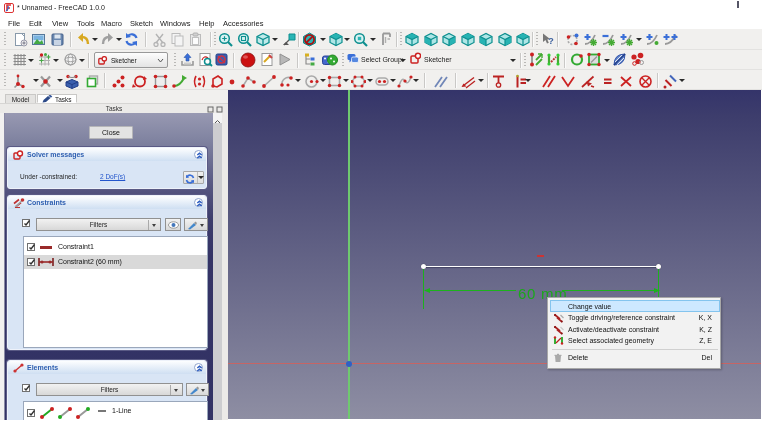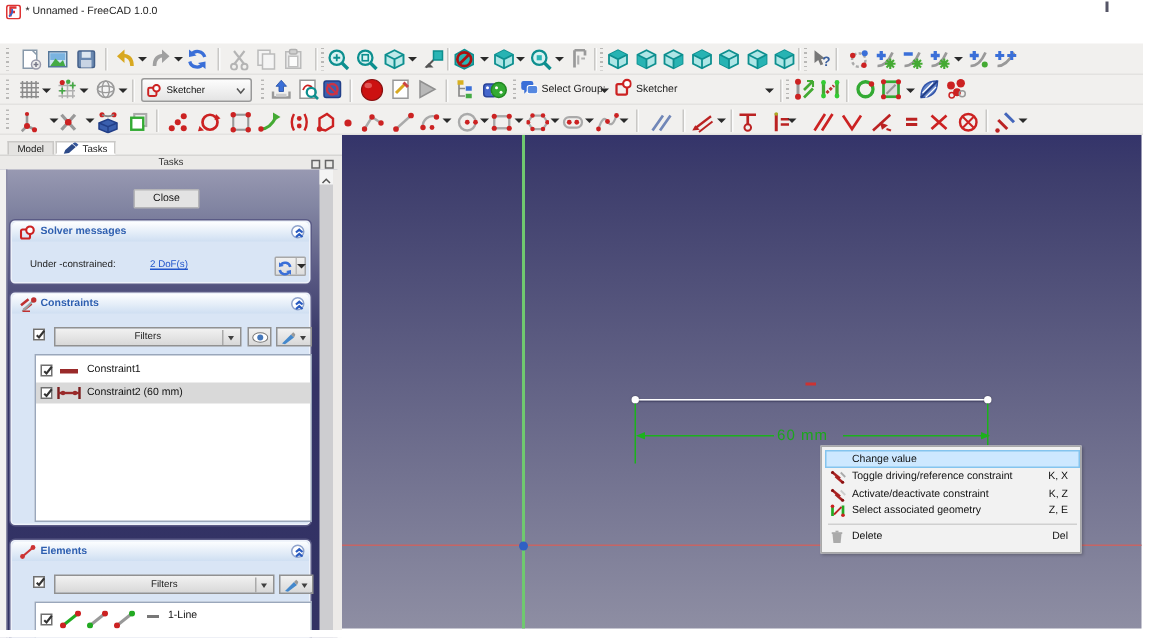--- a/index.html
+++ b/index.html
@@ -48,21 +48,21 @@
 
 #viewport{position:absolute;left:228px;top:90px;width:533px;height:329px;background:linear-gradient(#34346a 0%,#3d3d6c 8%,#8e8ea3 100%)}
 #vline{position:absolute;left:120px;top:0;width:1.5px;height:329px;background:#6fc96f}
 #hline{position:absolute;left:0;top:272.6px;width:533px;height:1.3px;background:#c66565}
 #odot{position:absolute;left:117.5px;top:270.5px;width:6px;height:6px;border-radius:50%;background:#3060c4}
 
 #skline{position:absolute;left:195px;top:175.5px;width:236px;height:1.8px;background:#fff;box-shadow:0 1px 1px rgba(40,40,70,.6)}
 .ep{position:absolute;width:5px;height:5px;border-radius:50%;background:#fff;box-shadow:0 0 1px rgba(0,0,0,.5)}
 #hdash{position:absolute;left:309px;top:165px;width:7px;height:2px;background:#cc3333}
 .gln{position:absolute;background:#1cb21c}
-#dimtext{position:absolute;left:290px;top:195px;font-size:10px;color:#1aa81a;letter-spacing:.7px}
+#dimtext{position:absolute;left:290px;top:195px;font-size:15px;color:#1aa81a;letter-spacing:.7px}
 
 #cmenu{position:absolute;left:547px;top:297px;width:174px;height:72px;background:#f2f2f2;border:1px solid #a8a8a8;box-shadow:1px 1px 2px rgba(0,0,0,.25);font-size:7px;color:#111}
 .mi{position:absolute;left:2px;width:170px;height:11.5px}
 .mi .t{position:absolute;left:18px;top:2.5px}
 .mi .s{position:absolute;right:8px;top:2.5px}
 .mi svg{position:absolute;left:3px;top:1.5px}
 #mihl{background:#cde8ff;box-shadow:inset 0 0 0 1px #84c4ee}
 #msep{position:absolute;left:4px;width:166px;height:1px;background:#d0d0d0}
 </style>
 </head>
@@ -72,20 +72,31 @@
 <div id="titlebar">
   <svg class="abs" style="left:4px;top:3px" width="10" height="10" viewBox="0 0 10 10">
         <rect x="0.5" y="0.5" width="9" height="9" rx="1.5" fill="#fff" stroke="#d33"></rect>
         <path d="M3 8 V2 h4 M3 5 h3" stroke="#d33" stroke-width="1.6" fill="none"></path>
         <path d="M2 8 Q5 6 4 3" stroke="#36c" stroke-width="1.2" fill="none"></path>
       </svg>
   <span id="titletext">* Unnamed - FreeCAD 1.0.0</span>
   <span class="abs" style="left:737px;top:1px;width:2px;height:7px;background:#556"></span>
 </div>
 
+<div id="menubar">
+  <span style="left:8px">File</span>
+      <span style="left:29px">Edit</span>
+      <span style="left:52px">View</span>
+      <span style="left:77px">Tools</span>
+      <span style="left:101px">Macro</span>
+      <span style="left:130px">Sketch</span>
+      <span style="left:160px">Windows</span>
+      <span style="left:199px">Help</span>
+      <span style="left:223px">Accessories</span>
+</div>
 
 <div class="trow" id="tr1">
       <span class="hd" style="left:3px"></span>
       <span class="ic" style="left:13px;width:15px"><svg width="15" height="15" viewBox="0 0 15 15">
           <rect x="2.5" y="1.5" width="9" height="12" fill="#fff" stroke="#8899aa"></rect>
           <path d="M8.5 1.5 L11.5 4.5" stroke="#8899aa" fill="none"></path>
           <circle cx="11" cy="11" r="3" fill="#eee" stroke="#99a"></circle>
           <path d="M11 9.4 V12.6 M9.4 11 H12.6" stroke="#778" stroke-width="1"></path>
         </svg></span>
       <span class="ic" style="left:31px;width:15px"><svg width="15" height="15" viewBox="0 0 15 15">

